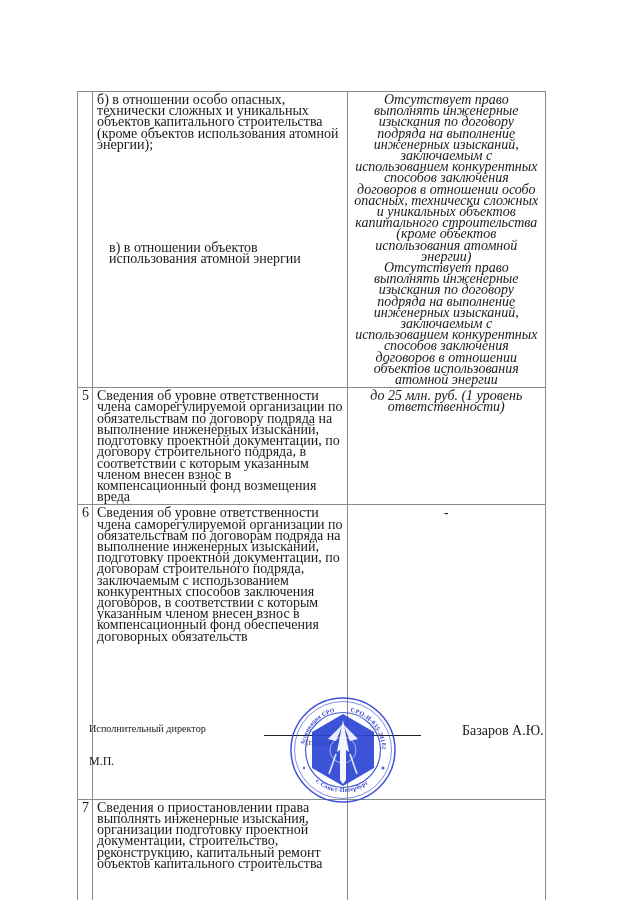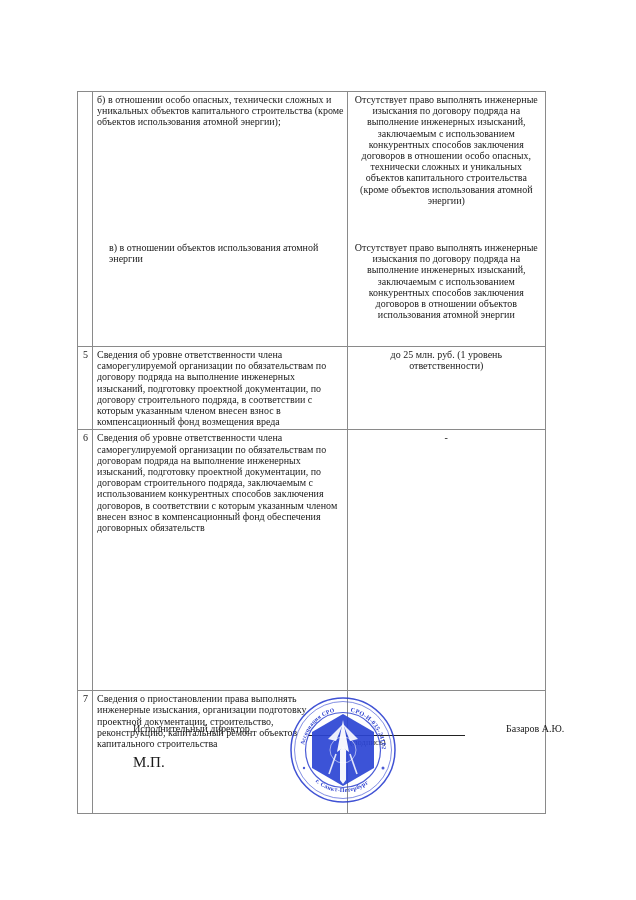--- a/index.html
+++ b/index.html
@@ -30,31 +30,32 @@
     left: 77px;
     top: 91px;
     width: 469px;
     border-collapse: collapse;
     table-layout: fixed;
   }
   .doc-table td {
     border: 1px solid #8a8a8a;
     vertical-align: top;
     padding: 2px 3px 2px 4px;
-    font-size: 10px;
+    font-size: 14px;
     line-height: 11.2px;
     font-family: "Liberation Serif", "DejaVu Serif", serif;
   }
   .col-num  { width: 15px;  text-align: center; }
   .col-text { width: 254px; text-align: left; }
   .col-val  { width: 198px; text-align: center; }
 
   td.cell-val {
     padding-left: 6px;
     padding-right: 6px;
+    font-style: italic;
   }
 
   
   .subblock { display: block; }
   .subblock.b-first { min-height: 148px; }
   .subblock.b-second { min-height: 102px; margin-left: 12px; }
 
   .val-block { display: block; }
   .val-block.v-first { min-height: 148px; }
 
@@ -63,55 +64,54 @@
   .empty-tall-6 { height: 155px; }
   .empty-tall-7 { height: 62px; }
 
   
   .sig-area {
     position: absolute;
     left: 0;
     top: 703px;
     width: 512px;
     height: 120px;
-    margin-left: 44px;
   }
   .sig-title {
     position: absolute;
     left: 89px;
     top: 20px;
     font-size: 10.2px;
     white-space: nowrap;
   }
   .sig-mp {
     position: absolute;
     left: 89px;
     top: 51px;
-    font-size: 15px;
+    font-size: 12px;
   }
   .sig-line {
     position: absolute;
     left: 264px;
     top: 32px;
     width: 157px;
     height: 0;
     border-top: 1px solid #222;
   }
   .sig-caption {
     position: absolute;
     left: 306px;
     top: 34px;
     font-size: 8.6px;
     color: #222;
   }
   .sig-name {
     position: absolute;
     left: 462px;
     top: 20px;
-    font-size: 10px;
+    font-size: 14px;
     white-space: nowrap;
   }
 
   
   .stamp {
     position: absolute;
     left: 287px;
     top: 694px;
     width: 112px;
     height: 112px;

